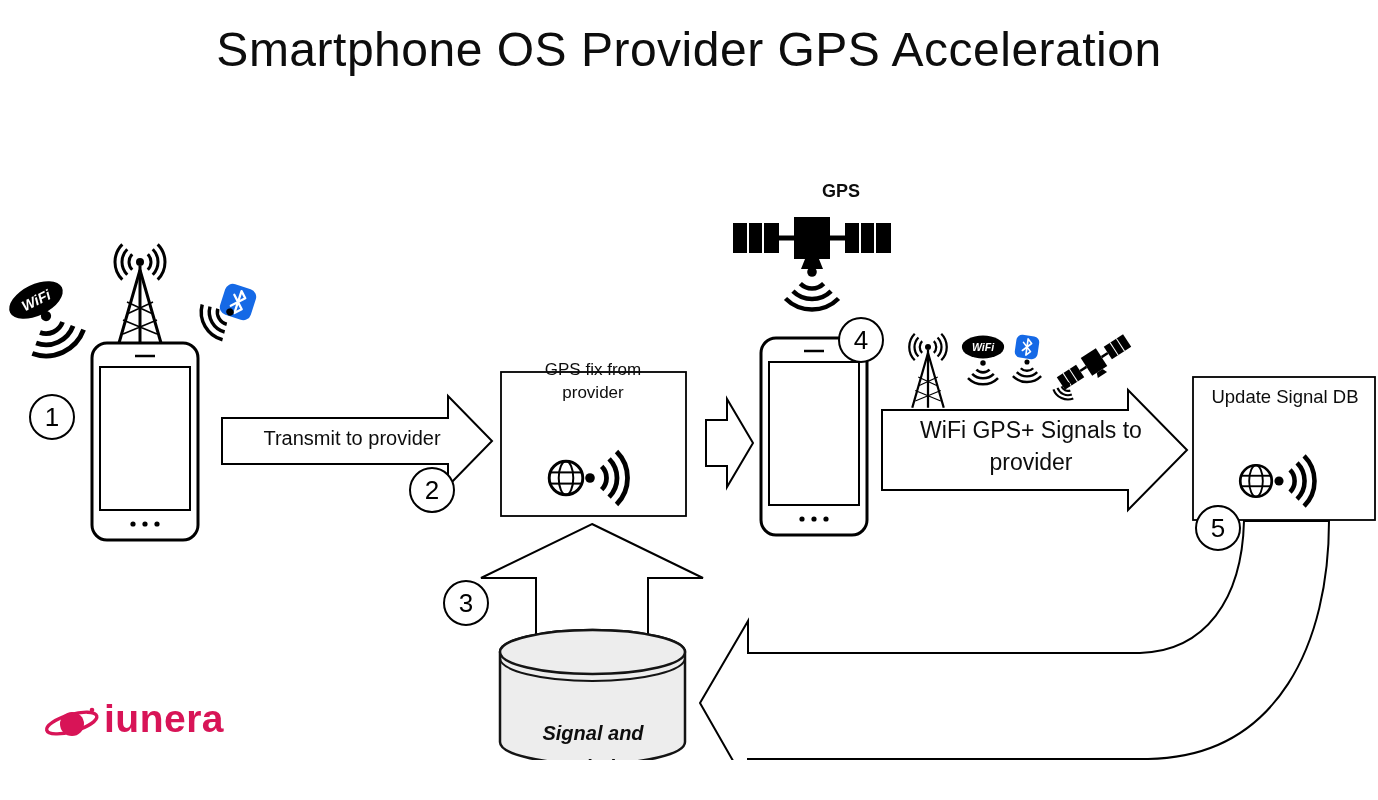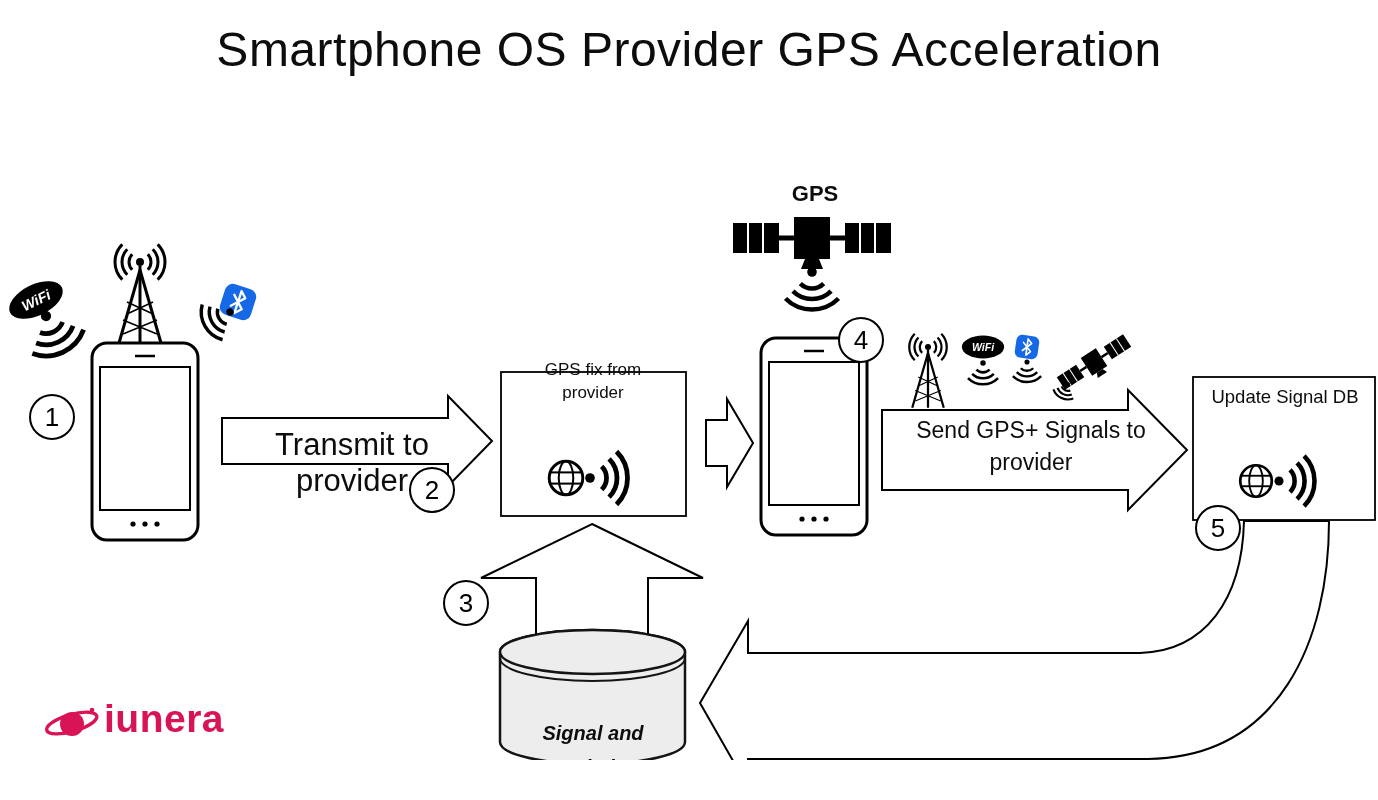--- a/index.html
+++ b/index.html
@@ -2,22 +2,22 @@
 <html><head>
 <meta charset="utf-8">
 <style>
   * { margin:0; padding:0; box-sizing:border-box; }
   html,body { background:#ffffff; font-family:"Liberation Sans", sans-serif; }
   .stage { position:relative; width:1378px; height:760px; background:#fff; overflow:hidden; }
   .layer-svg { position:absolute; left:0; top:0; }
   .txt { position:absolute; color:#0d0d0d; text-align:center; white-space:pre-line; }
   .title { left:0; right:0; top:22px; font-size:48px; letter-spacing:0.5px; }
   .ordinary { left:362px; top:166px; width:300px; font-size:29px; font-weight:bold; color:#a7a7a7; line-height:47px; }
-  .gps-label { left:770px; top:181px; width:90px; font-size:22px; font-weight:bold; }
-  .transmit-label { left:224px; top:427px; width:256px; font-size:31px; }
+  .gps-label { left:770px; top:181px; width:90px; font-size:18px; font-weight:bold;text-align:right; }
+  .transmit-label { left:224px; top:427px; width:256px; font-size:20px; }
   .gpsfix-label { left:503px; top:358px; width:180px; font-size:17px; line-height:23px; }
   .send-label { left:886px; top:414px; width:290px; font-size:23px; line-height:32px; }
   .update-label { left:1196px; top:386px; width:178px; font-size:18.5px; }
   .match-label { left:518px; top:537px; width:148px; font-size:24px; line-height:35px; }
   .db-label { left:504px; top:716px; width:178px; font-size:20px; font-weight:bold; font-style:italic; line-height:34px; }
   .aggregate-label { left:752px; top:676px; width:420px; font-size:23px; line-height:37px; }
   .step { position:absolute; width:46px; height:46px; border:2px solid #000; border-radius:50%;
           background:#fff; display:flex; align-items:center; justify-content:center;
           font-size:26px; color:#000; }
   .step1 { left:29px;  top:394px; }
@@ -152,21 +152,21 @@
   <div class="txt title">Smartphone OS Provider GPS Acceleration</div>
 
 
   <div class="txt gps-label">GPS</div>
 
   <div class="txt transmit-label">Transmit to provider</div>
 
   <div class="txt gpsfix-label">GPS fix from
 provider</div>
 
-  <div class="txt send-label">Send GPS+ Signals to
+  <div class="txt send-label">WiFi GPS+ Signals to
 provider</div>
 
   <div class="txt update-label">Update Signal DB</div>
 
 
   <div class="txt db-label">Signal and
 GPS datbase</div>
 
 
   <div class="step step1">1</div>

